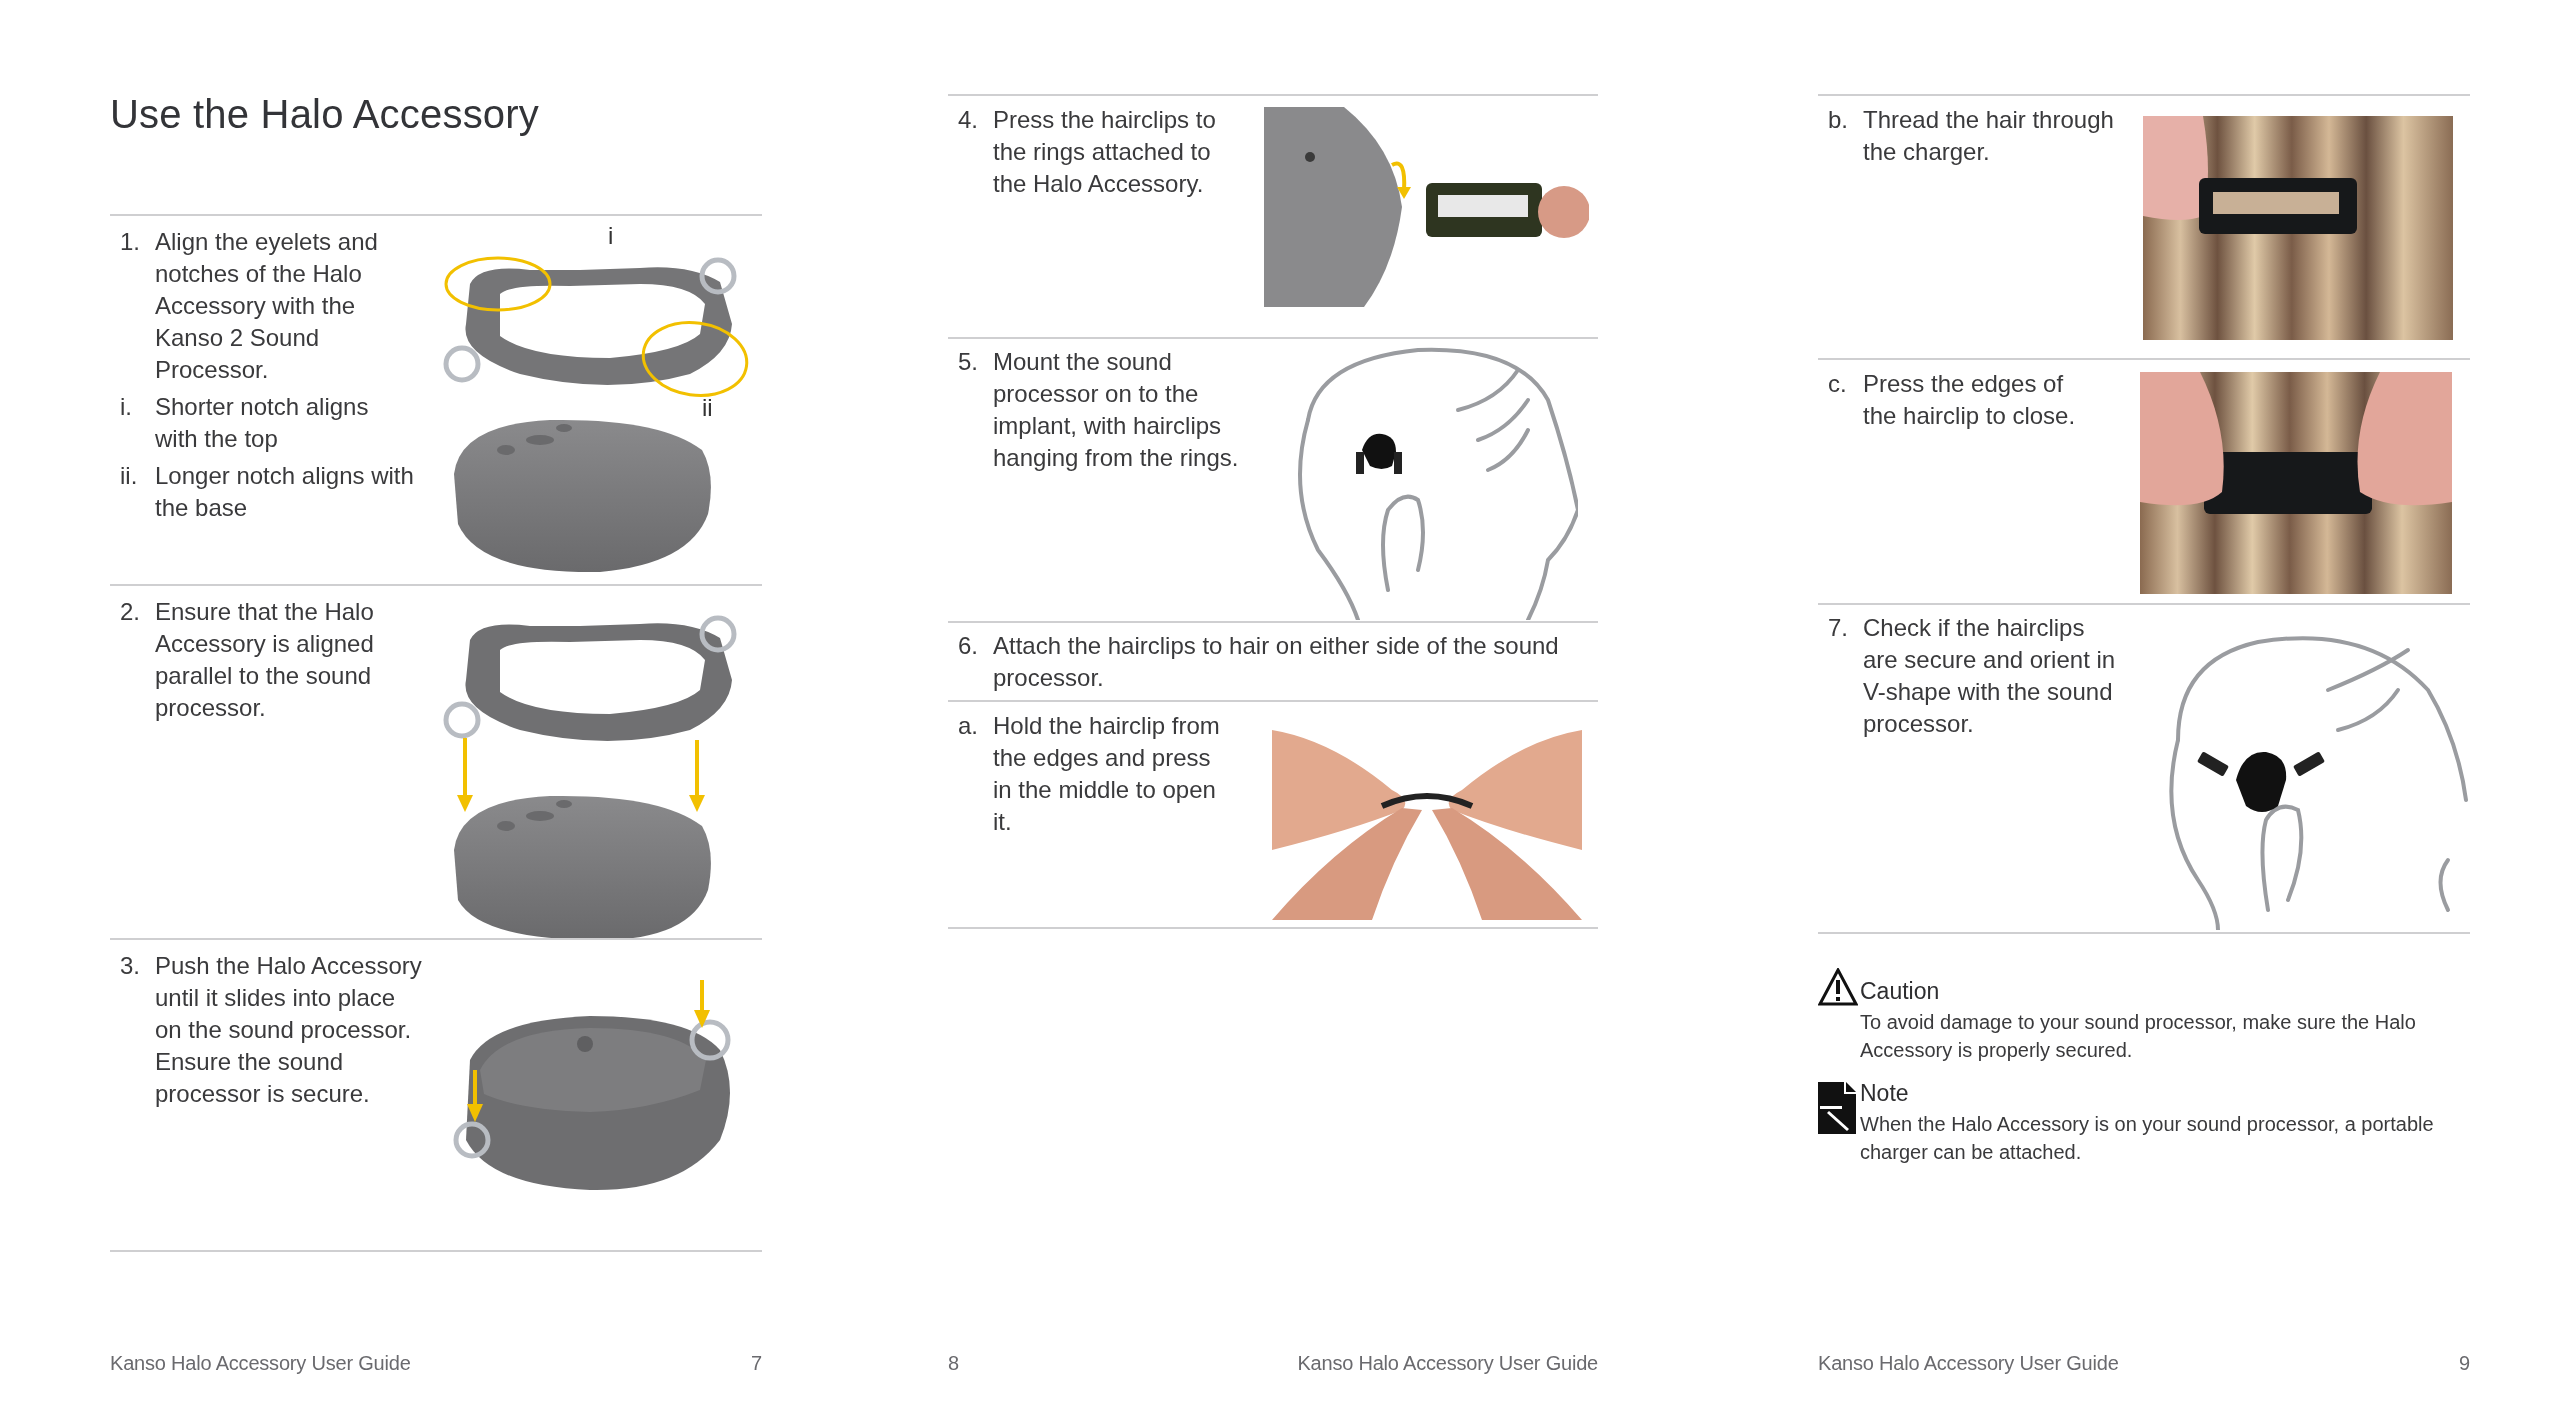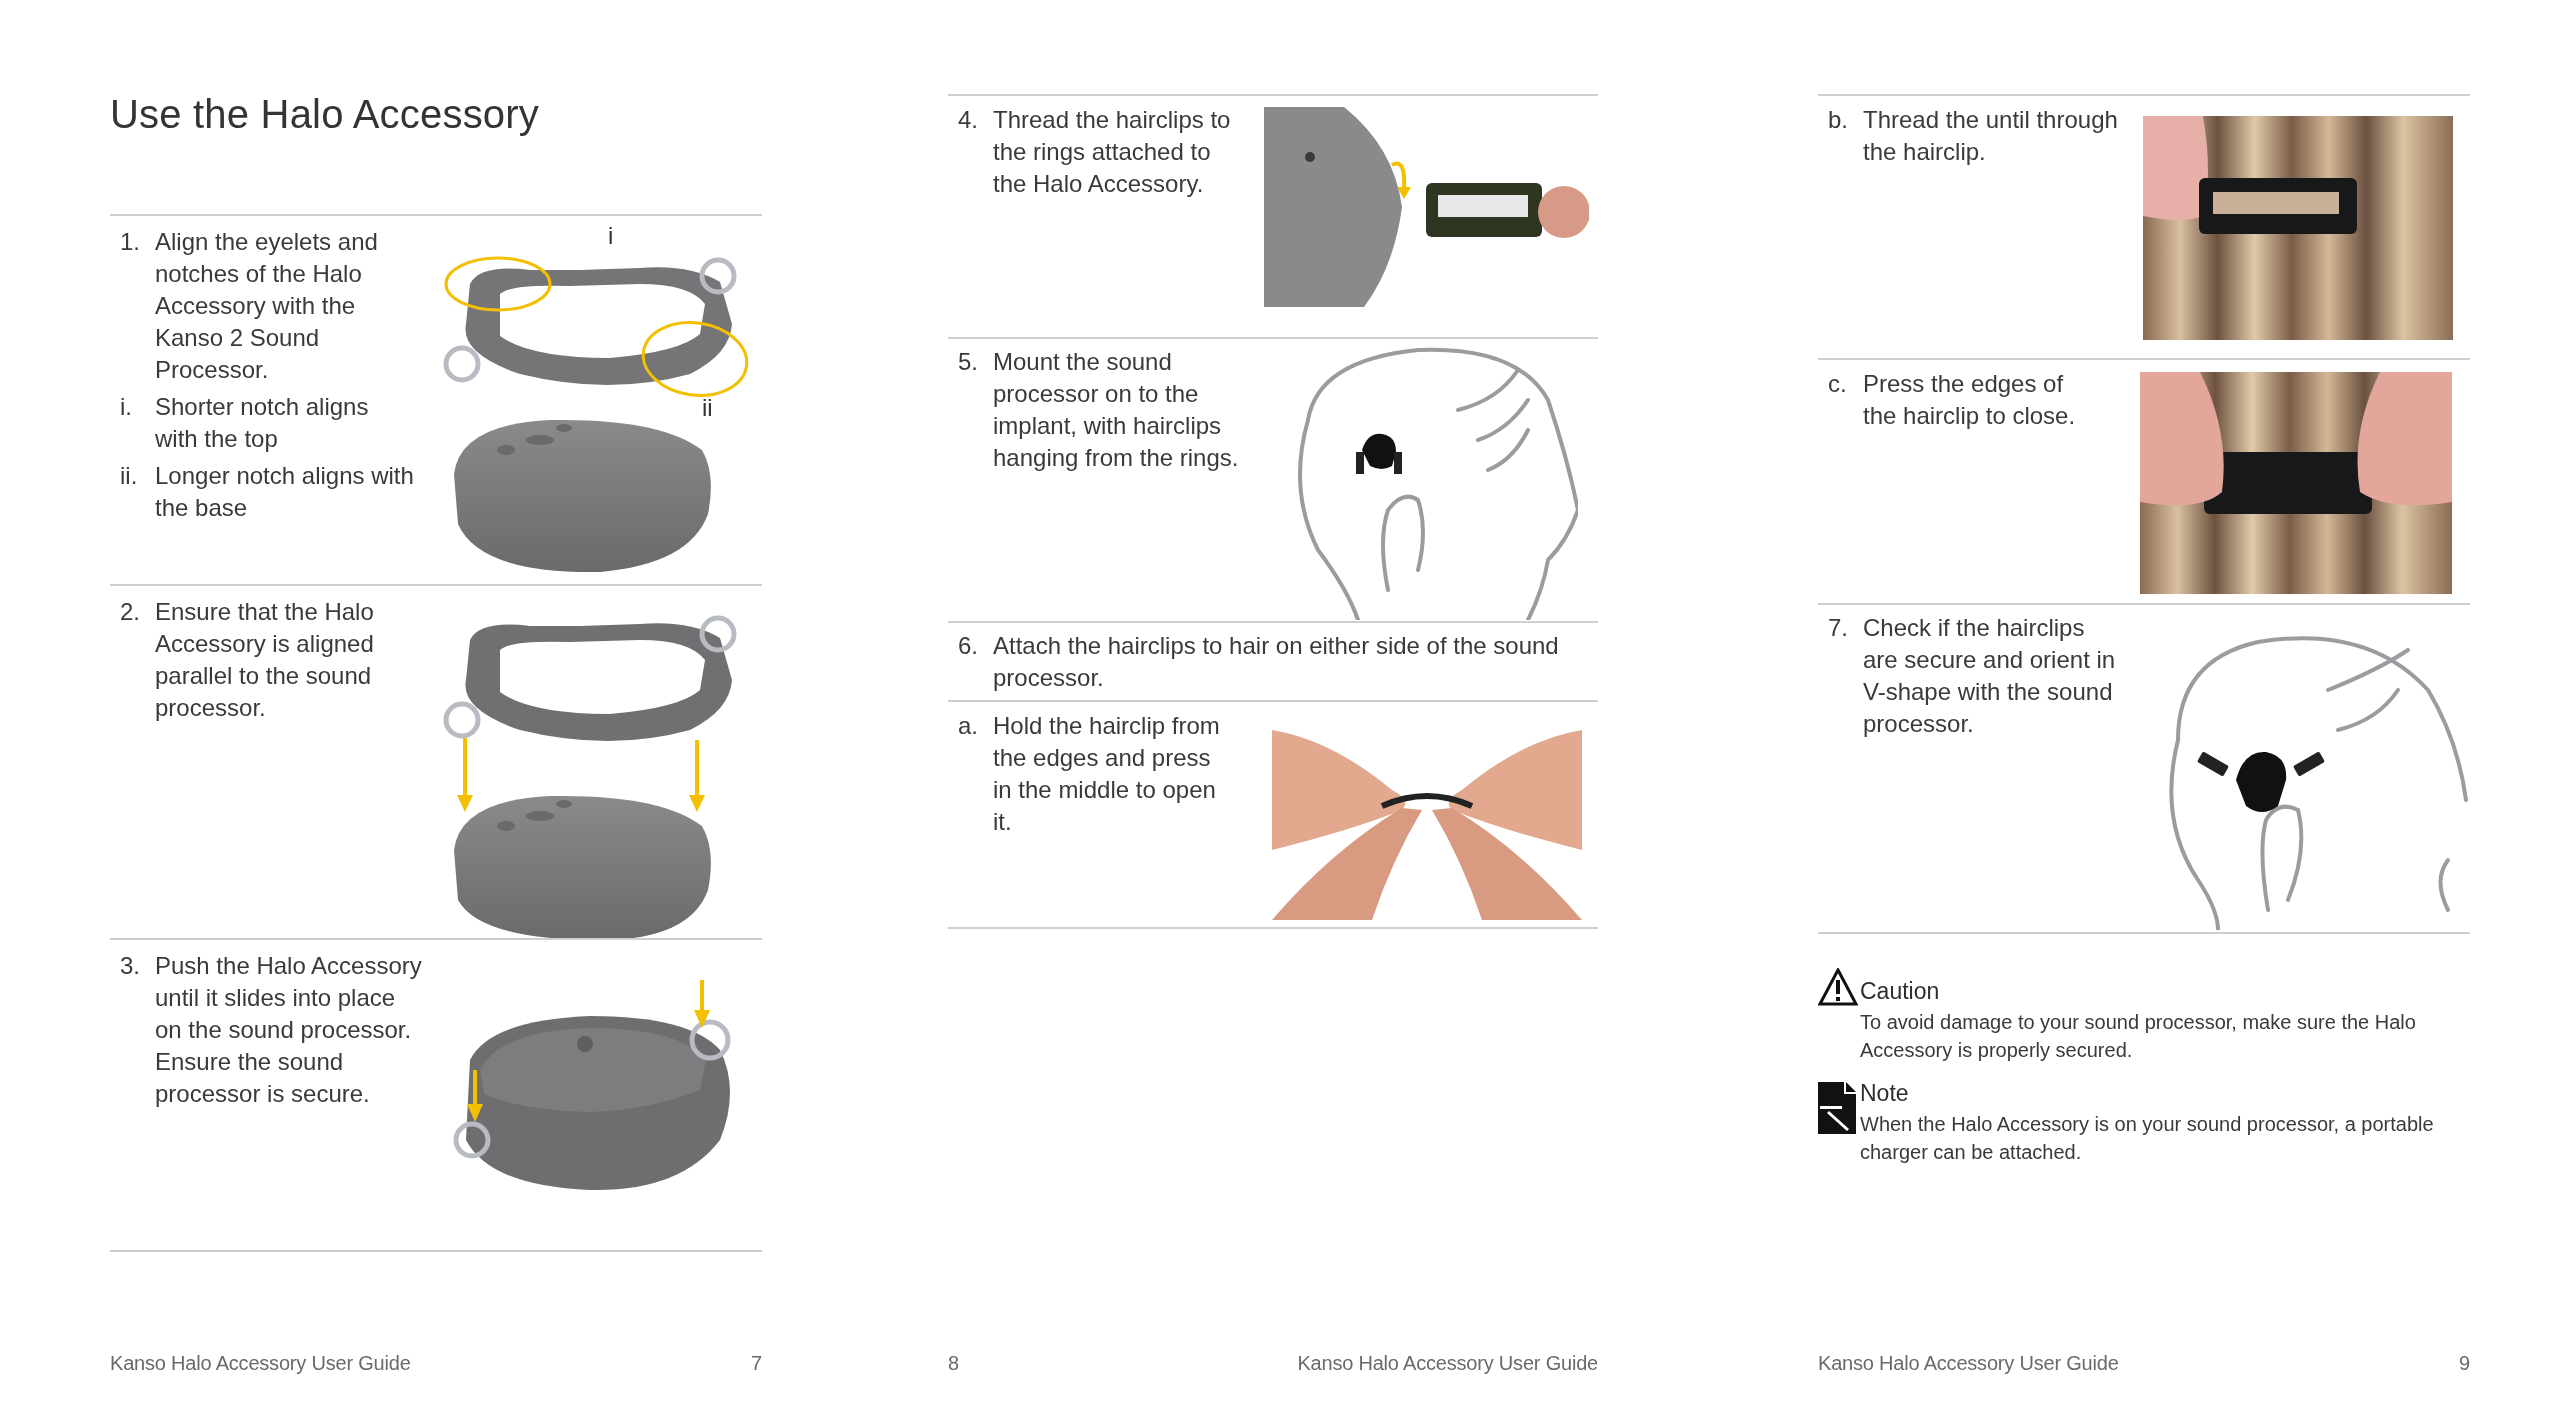--- a/index.html
+++ b/index.html
@@ -113,21 +113,21 @@
 
   <span class="footer-txt" style="left:0">Kanso Halo Accessory User Guide</span>
   <span class="footer-txt" style="right:0">7</span>
 </section>
 
 <section class="page p2">
   <div class="rule" style="top:94px"></div>
 
   <div class="step" style="top:104px">
     <span class="num">4.</span>
-    <span class="txt" style="width:240px">Thread the hairclips to the rings attached to the Halo Accessory.</span>
+    <span class="txt" style="width:240px">Press the hairclips to the rings attached to the Halo Accessory.</span>
   </div>
 
   <div class="photo" style="left:316px; top:107px; width:325px; height:200px; background:#fff">
     <svg width="325" height="200" viewBox="0 0 325 200">
       <path d="M0 0 L80 0 Q130 40 138 100 Q130 160 100 200 L0 200 Z" fill="#8a8a8c"></path>
       <circle cx="46" cy="50" r="5" fill="#3a3a3a"></circle>
       <path d="M128 58 Q142 50 140 84" fill="none" stroke="#f2c000" stroke-width="4"></path>
       <polygon points="133,80 147,80 140,92" fill="#f2c000"></polygon>
       <rect x="162" y="76" width="116" height="54" rx="6" fill="#2e3520"></rect>
       <rect x="174" y="88" width="90" height="22" fill="#e8e8e8"></rect>
@@ -184,21 +184,21 @@
 
   <span class="footer-txt" style="left:0">8</span>
   <span class="footer-txt" style="right:0">Kanso Halo Accessory User Guide</span>
 </section>
 
 <section class="page p3">
   <div class="rule" style="top:94px"></div>
 
   <div class="step" style="top:104px; width:320px">
     <span class="num">b.</span>
-    <span class="txt" style="width:270px">Thread the until through the hairclip.</span>
+    <span class="txt" style="width:270px">Thread the hair through the charger.</span>
   </div>
 
   <div class="photo" style="left:325px; top:116px; width:310px; height:224px; background:linear-gradient(90deg,#8a6a50,#d8c0a0 12%,#6e5240 24%,#e0caa8 36%,#7a5c48 48%,#d4b896 60%,#6a5040 72%,#dcc4a2 84%,#8a6c54)">
     <svg width="310" height="224" viewBox="0 0 310 224">
       <path d="M0 0 L60 0 Q70 60 60 100 Q40 108 0 100 Z" fill="#e6b0a8"></path>
       <rect x="56" y="62" width="158" height="56" rx="6" fill="#16181a"></rect>
       <rect x="70" y="76" width="126" height="22" fill="#c8b096"></rect>
     </svg>
   </div>
 

